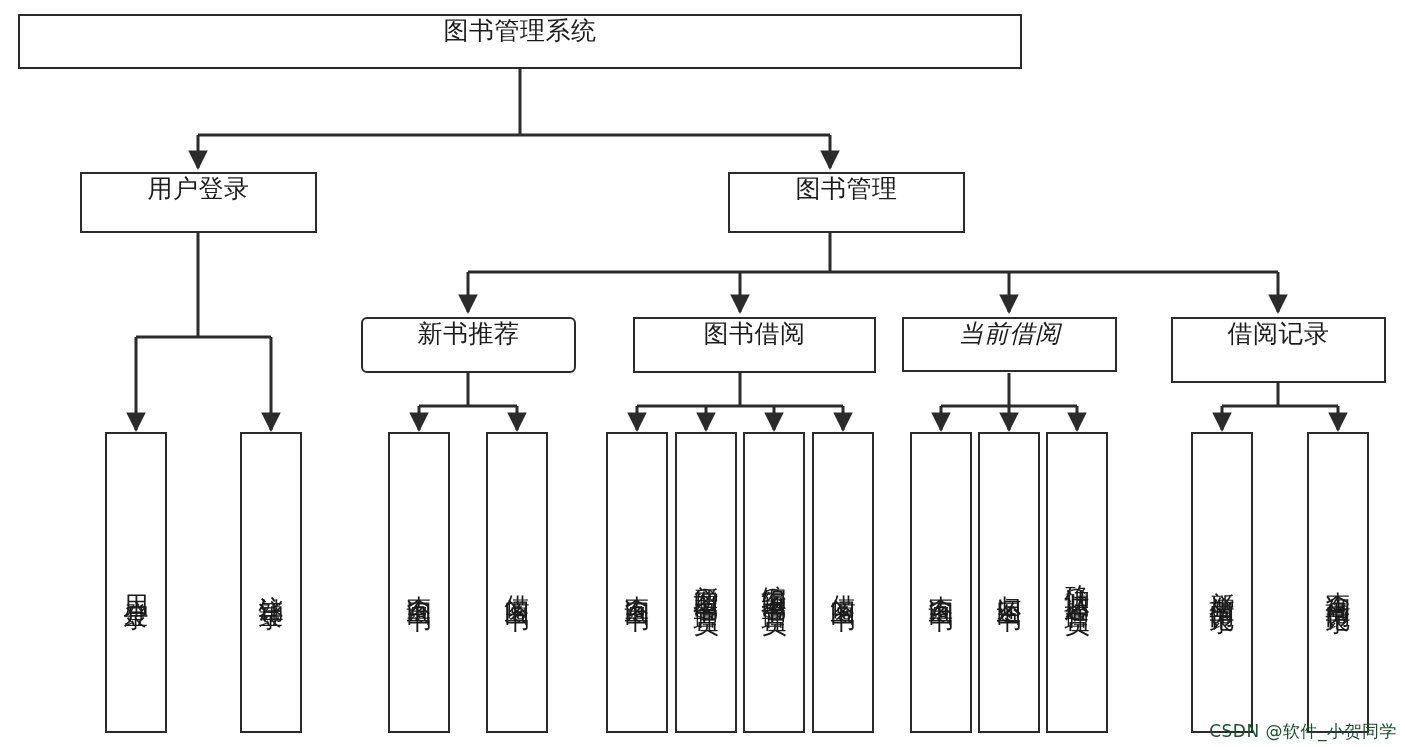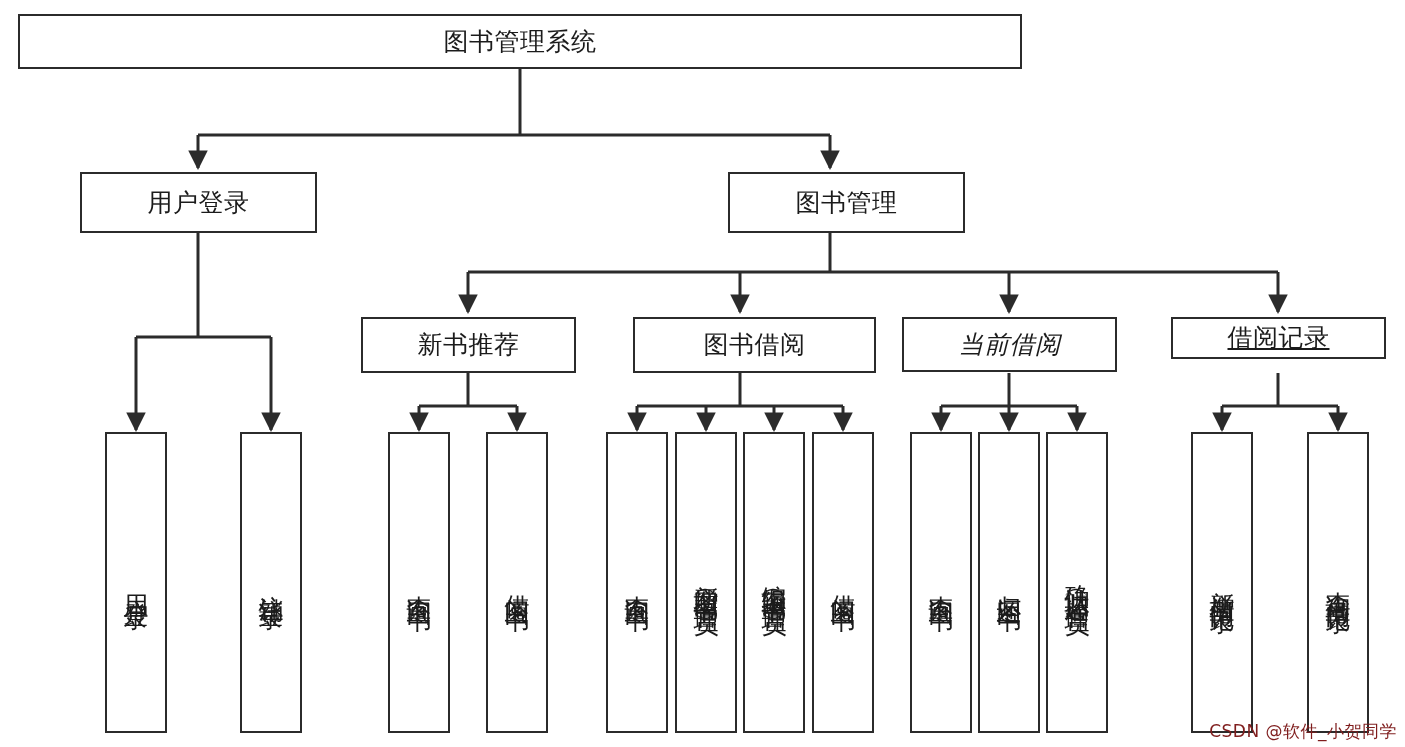--- a/index.html
+++ b/index.html
@@ -25,21 +25,21 @@
     width: 1405px;
     height: 747px;
     pointer-events: none;
   }
   .node {
     position: absolute;
     box-sizing: border-box;
     border: 2.5px solid #2b2b2b;
     background: #ffffff;
     display: flex;
-    align-items: center;
+    align-items: flex-start;
     justify-content: center;
     color: #1b1b1b;
   }
   .node .label {
     display: block;
     text-align: center;
     line-height: 1.18;
     white-space: nowrap;
   }
   
@@ -61,21 +61,21 @@
     font-size: 25px;
     line-height: 1.0;
     letter-spacing: 4px;
     white-space: nowrap;
   }
   #watermark {
     position: absolute;
     right: 8px;
     bottom: 4px;
     font-size: 17px;
-    color: #7f1d1d;
+    color: #14532d;
     letter-spacing: 0.5px;
     white-space: nowrap;
     user-select: none;
   }
 </style>
 </head>
 <body>
 
 <div id="canvas">
 
@@ -133,30 +133,30 @@
     <span class="label">图书管理系统</span>
   </div>
 
   <div class="node h" style="left:80px; top:172px; width:237px; height:61px;">
     <span class="label">用户登录</span>
   </div>
   <div class="node h" style="left:712px; top:172px; width:237px; height:61px;margin-left:16px;">
     <span class="label">图书管理</span>
   </div>
 
-  <div class="node h" style="left:361px; top:317px; width:215px; height:56px;">
+  <div class="node h" style="left:361px; top:317px; width:215px; height:56px;border-radius:6px;">
     <span class="label">新书推荐</span>
   </div>
   <div class="node h" style="left:633px; top:317px; width:243px; height:56px;">
     <span class="label">图书借阅</span>
   </div>
   <div class="node h" style="left:902px; top:317px; width:215px; height:55px;font-style:italic;">
     <span class="label">当前借阅</span>
   </div>
-  <div class="node h" style="left:1171px; top:317px; width:215px; height:42px;text-decoration:underline;">
+  <div class="node h" style="left:1171px; top:317px; width:215px; height:66px;">
     <span class="label">借阅记录</span>
   </div>
 
   <div class="node v" style="left:105px; top:432px; width:62px; height:301px;">
     <span class="label">用户登录</span>
   </div>
   <div class="node v" style="left:240px; top:432px; width:62px; height:301px;">
     <span class="label">注销登录</span>
   </div>
 

